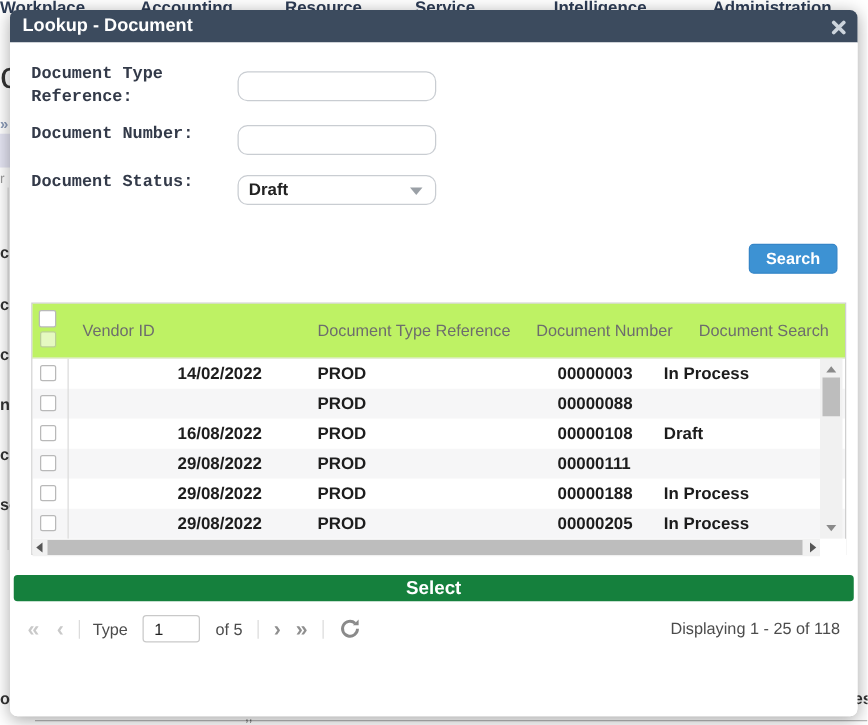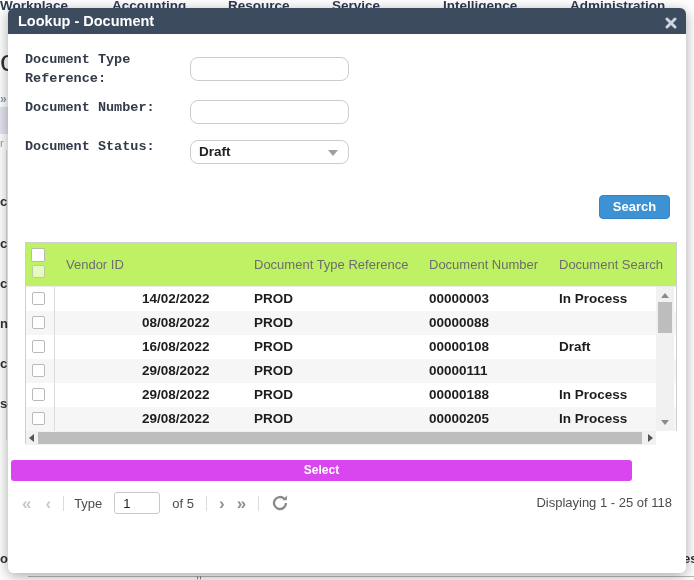--- a/index.html
+++ b/index.html
@@ -74,37 +74,37 @@
   .cb { display:inline-block; background:#fff; border:1px solid #b9b9b9; border-radius:2px; }
   .hdr-cb1 { position:absolute; left:5px; top:5px; width:14px; height:14px; }
   .hdr-cb2 { position:absolute; left:6px; top:22px; width:13px; height:13px; opacity:.6; }
   .gbody { position:absolute; left:0; top:44px; right:0; height:144px; overflow:hidden; }
   .cb-sep { position:absolute; left:28px; top:44px; width:1px; height:144px; background:#dcdcdc; }
   .trow { position:relative; height:24px; background:#fff; }
   .trow.alt { background:#f6f6f7; }
   .trow .cell { position:absolute; top:0; height:24px; line-height:24px; font-size:13.5px;
                 font-weight:600; color:#1d1d1d; white-space:nowrap; }
   .c-cb { position:absolute; left:6px; top:5px; width:13px; height:13px; }
-  .c-vendor{left:40px;} .c-date{left:116px;} .c-typeref{left:228px;} .c-number{left:403px;} .c-status{left:533px;}
+  .c-vendor{left:40px;} .c-date{left:116px;} .c-typeref{left:228px;} .c-number{left:420px;} .c-status{left:505px;}
 
   
   .vscroll { position:absolute; left:630px; top:44px; width:18px; height:144px; background:#f1f1f1; }
   .vthumb { position:absolute; left:2px; top:15px; width:14px; height:31px; background:#bdbdbd; }
   .arrow { width:0; height:0; position:absolute; }
   .ar-up { left:5px; top:6px; border-left:4px solid transparent; border-right:4px solid transparent; border-bottom:5px solid #8a8a8a; }
   .ar-down { left:5px; bottom:6px; border-left:4px solid transparent; border-right:4px solid transparent; border-top:5px solid #8a8a8a; }
   .hscroll { position:absolute; left:0; top:188px; width:630px; height:14px; background:#f1f1f1; }
   .hthumb { position:absolute; left:12px; top:1px; height:12px; width:604px; background:#bdbdbd; }
   .ar-left { left:3px; top:3px; border-top:4px solid transparent; border-bottom:4px solid transparent; border-right:5px solid #555; }
   .ar-right { right:3px; top:3px; border-top:4px solid transparent; border-bottom:4px solid transparent; border-left:5px solid #555; }
   .corner { position:absolute; left:630px; top:188px; width:21px; height:13px; background:#fff; }
 
   
-  .select-bar { position:absolute; left:3px; top:426px; width:621px; height:21px; background:#d946ef;
-                border-radius:3px; color:#fff; font-size:12px; font-weight:700; text-align:center;
+  .select-bar { position:absolute; left:3px; top:426px; width:672px; height:21px; background:#15803d;
+                border-radius:3px; color:#fff; font-size:15px; font-weight:700; text-align:center;
                 line-height:21px; cursor:pointer; }
   .pager { position:absolute; left:0; right:0; top:452px; height:34px; display:flex; align-items:center; }
   .pg-chev { font-size:17px; font-weight:700; line-height:1; cursor:pointer; }
   .pg-dis { color:#c9c9c9; }
   .pg-en { color:#8f8f8f; }
   .pg-div { width:1px; height:15px; background:#dcdcdc; }
   .pg-text { font-size:13px; color:#4c4c4c; }
   .pg-input { width:46px; height:22px; border:1px solid #c9c9c9; border-radius:3px; font-family:inherit;
               font-size:13px; color:#222; text-align:left; padding:0 8px; outline:none; }
   .ml14{margin-left:14px;} .ml12{margin-left:12px;} .ml10{margin-left:10px;}
@@ -178,21 +178,20 @@
             <span class="cb c-cb"></span>
             <span class="cell c-vendor"></span>
             <span class="cell c-date">14/02/2022</span>
             <span class="cell c-typeref">PROD</span>
             <span class="cell c-number">00000003</span>
             <span class="cell c-status">In Process</span>
           </div>
           <div class="trow alt">
             <span class="cb c-cb"></span>
             <span class="cell c-vendor"></span>
-            <span class="cell c-date">08/08/2022</span>
             <span class="cell c-typeref">PROD</span>
             <span class="cell c-number">00000088</span>
             <span class="cell c-status"></span>
           </div>
           <div class="trow">
             <span class="cb c-cb"></span>
             <span class="cell c-vendor"></span>
             <span class="cell c-date">16/08/2022</span>
             <span class="cell c-typeref">PROD</span>
             <span class="cell c-number">00000108</span>

